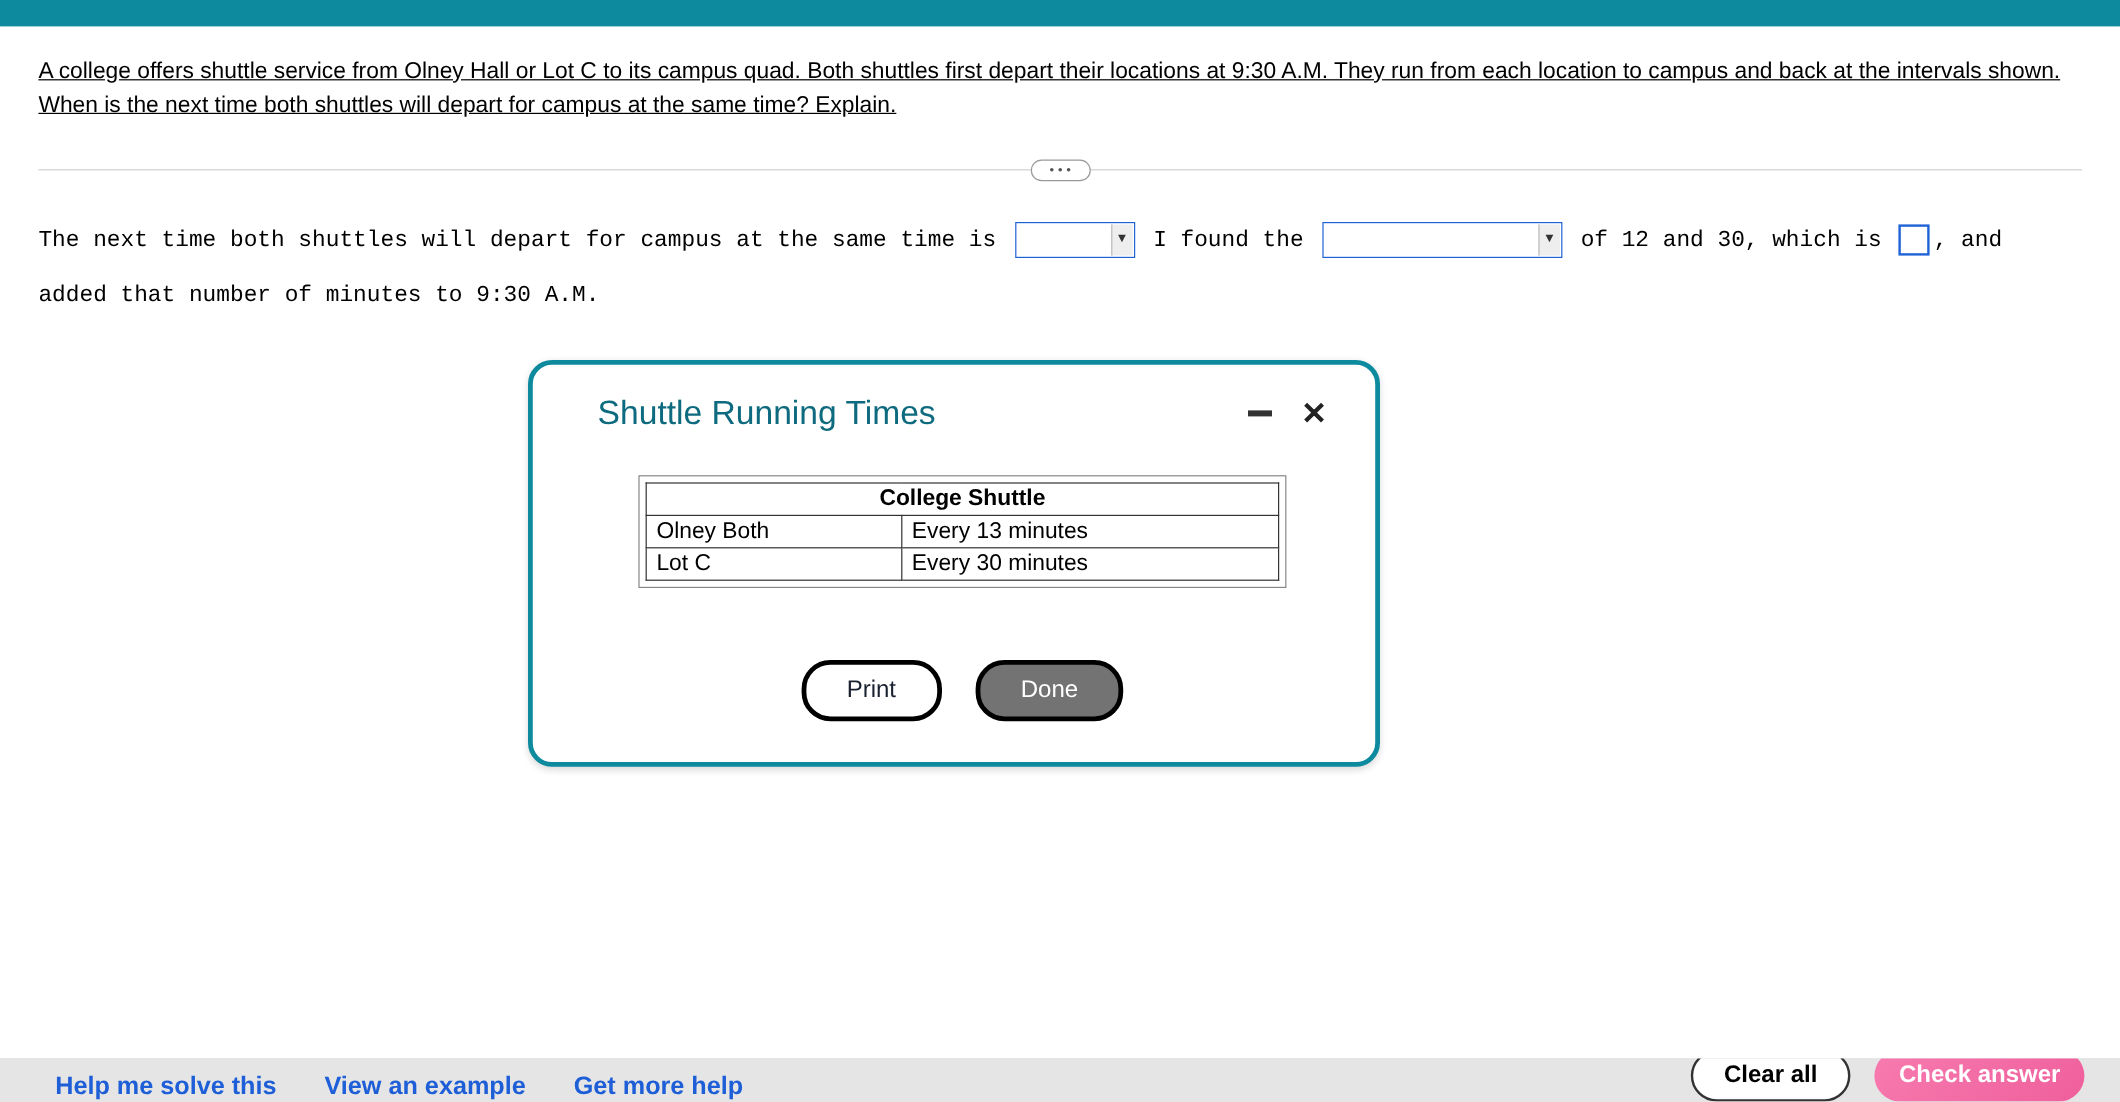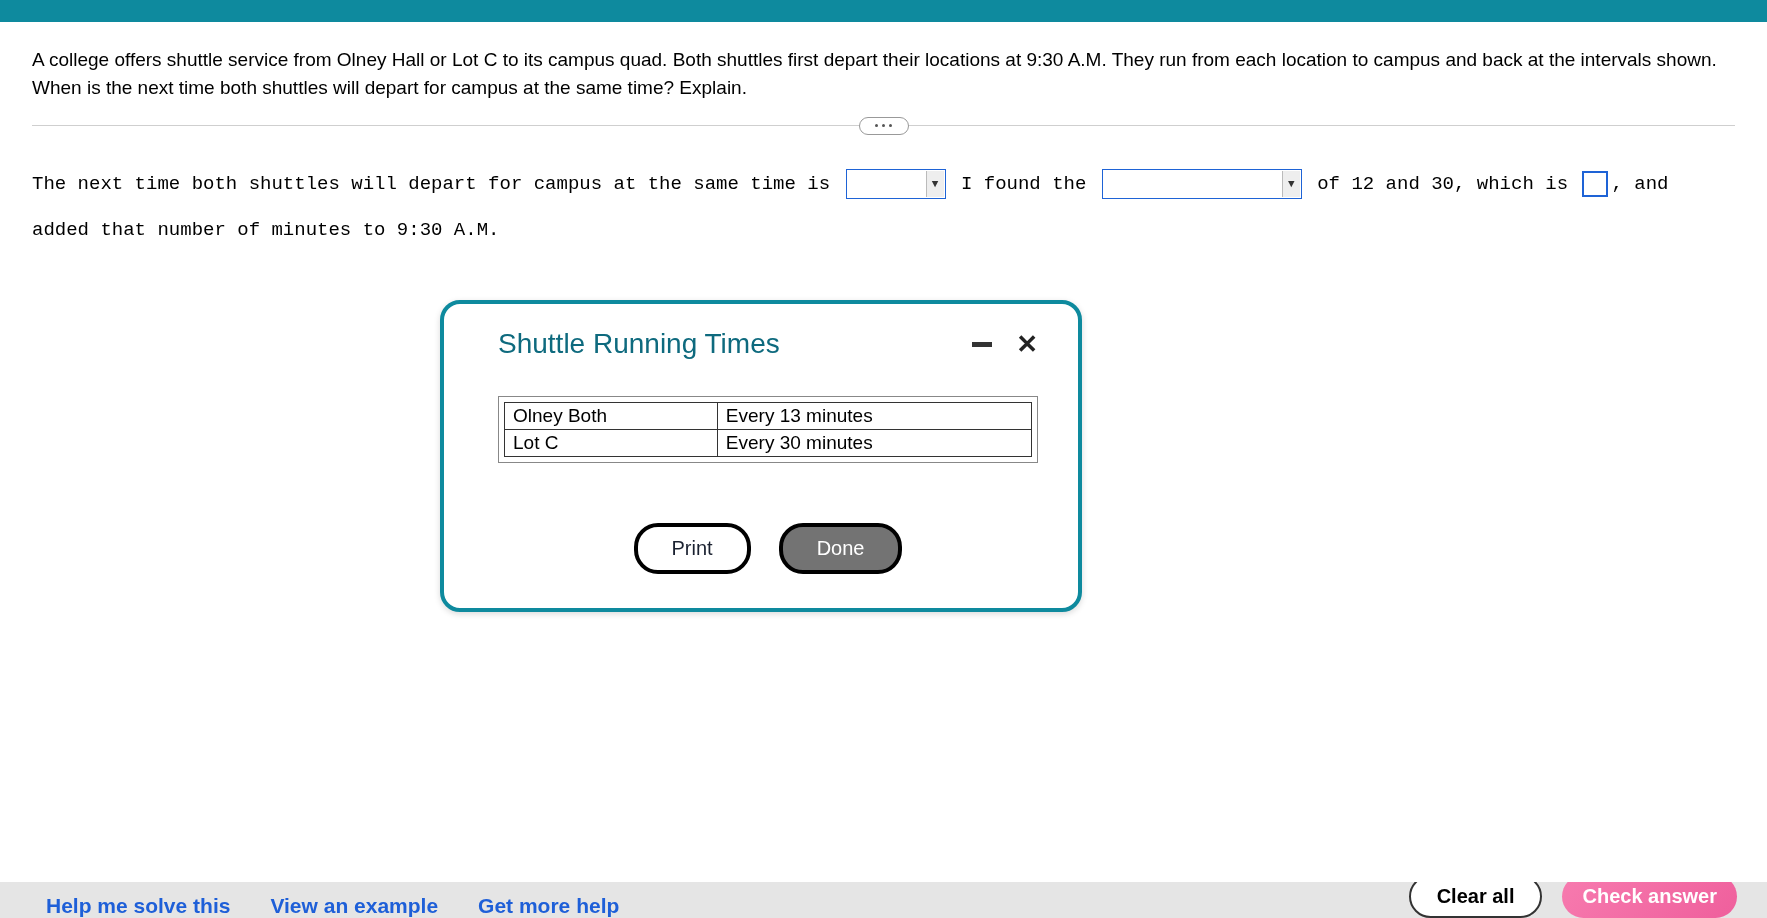--- a/index.html
+++ b/index.html
@@ -16,21 +16,22 @@
     .top-bar {
       background: #0e8a9e;
       height: 22px;
       width: 100%;
     }
     .content {
       padding: 24px 32px 0 32px;
     }
     .problem-text {
       line-height: 1.45;
-      margin-bottom: 24px;
+      margin-bottom: 40px;
+      text-decoration: underline;
     }
     .icon-row {
       display: flex;
       align-items: center;
       gap: 12px;
       margin-bottom: 28px;
     }
     .table-icon {
       width: 28px;
       height: 24px;
@@ -119,21 +120,21 @@
       width: 26px;
       height: 26px;
       border: 2px solid #1e63d6;
       vertical-align: middle;
       margin: 0 3px;
     }
     .modal {
       position: absolute;
       left: 440px;
       top: 300px;
-      width: 642px;
+      width: 710px;
       border: 4px solid #0e8a9e;
       border-radius: 20px;
       background: #fff;
       padding: 24px 40px 34px 54px;
       box-shadow: 0 2px 6px rgba(0,0,0,0.15);
     }
     .modal-header {
       display: flex;
       align-items: center;
       justify-content: space-between;
@@ -287,20 +288,23 @@
     <div class="modal-title">Shuttle Running Times</div>
     <div class="modal-controls">
       <div class="min-icon"></div>
       <div class="close-icon">✕</div>
     </div>
   </div>
 
   <div class="shuttle-table-wrap">
     <table class="shuttle-table">
       <tbody>
+          <tr class="title-row">
+            <th colspan="2">College Shuttle</th>
+          </tr>
       <tr>
         <td>Olney Both</td>
         <td>Every 13 minutes</td>
       </tr>
       <tr>
         <td>Lot C</td>
         <td>Every 30 minutes</td>
       </tr>
     </tbody>
       </table>

